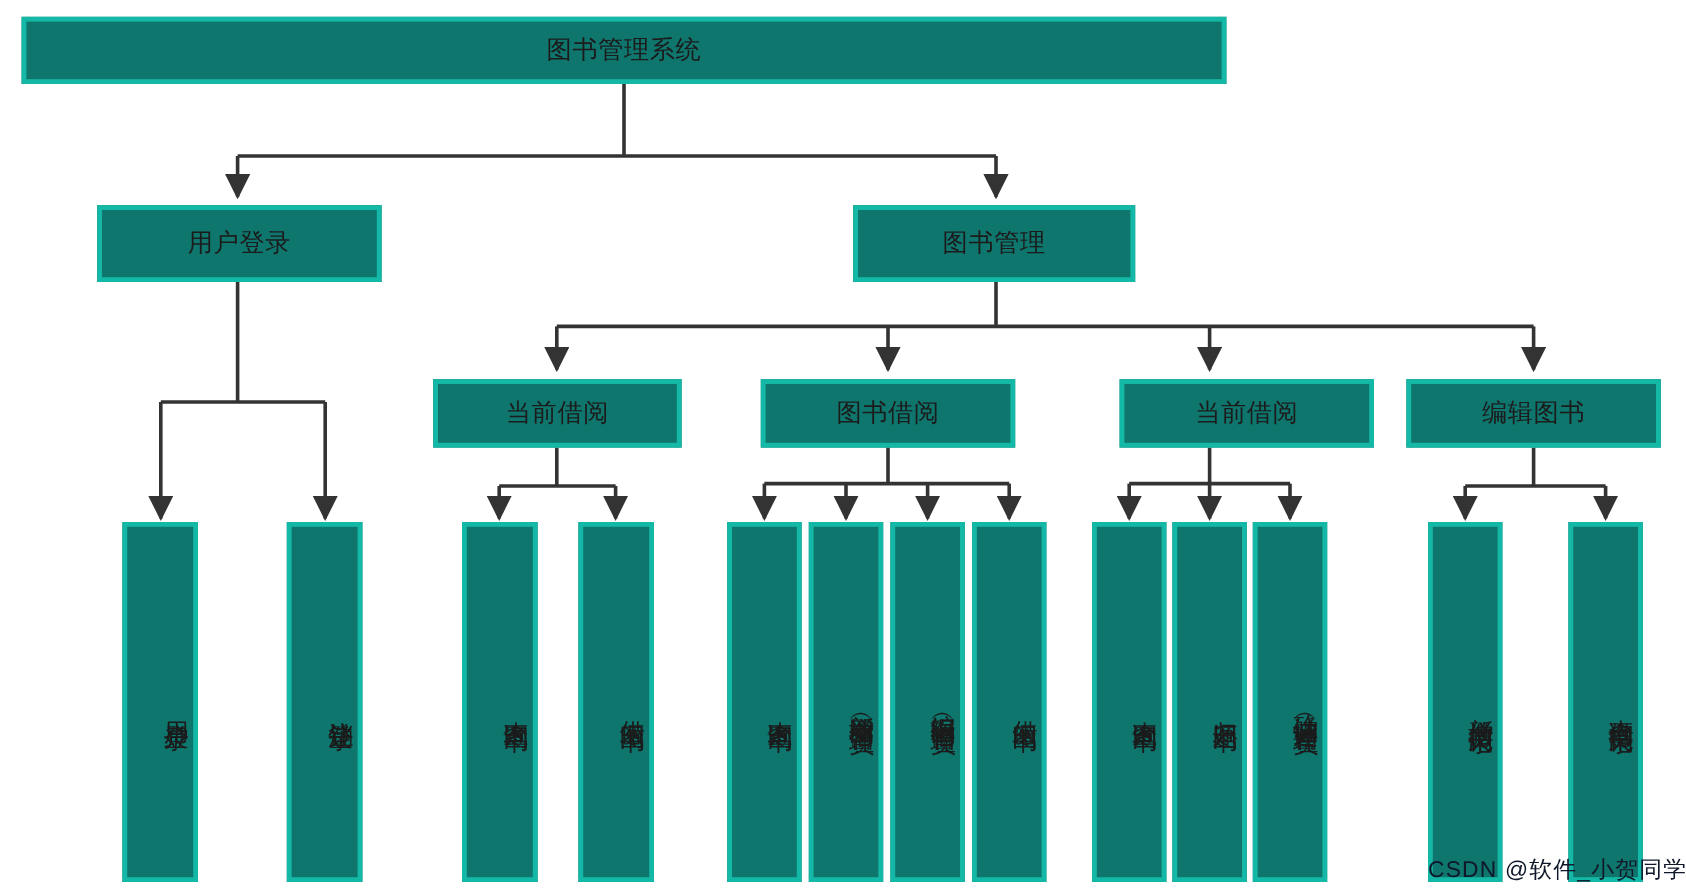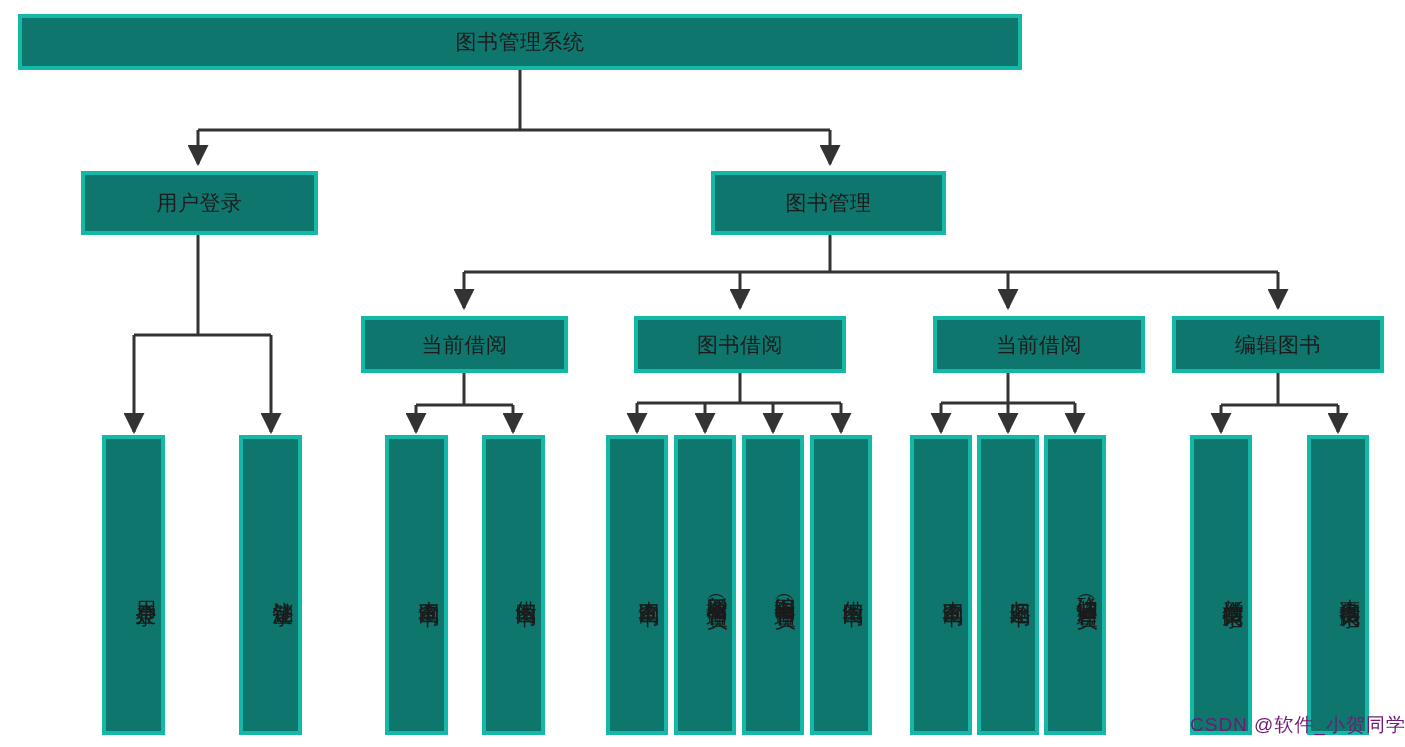--- a/index.html
+++ b/index.html
@@ -50,21 +50,21 @@
     justify-content: center;
     padding-top: 6px;
   }
   .node.vert .vtext {
     writing-mode: vertical-rl;
     text-orientation: upright;
     white-space: nowrap;
   }
   .watermark {
     position: absolute;
-    color: #701a75;
+    color: #0f172a;
     font-size: 19px;
     letter-spacing: 1px;
     white-space: nowrap;
     user-select: none;
   }
 </style>
 </head>
 <body>
 
 <div id="canvas">

